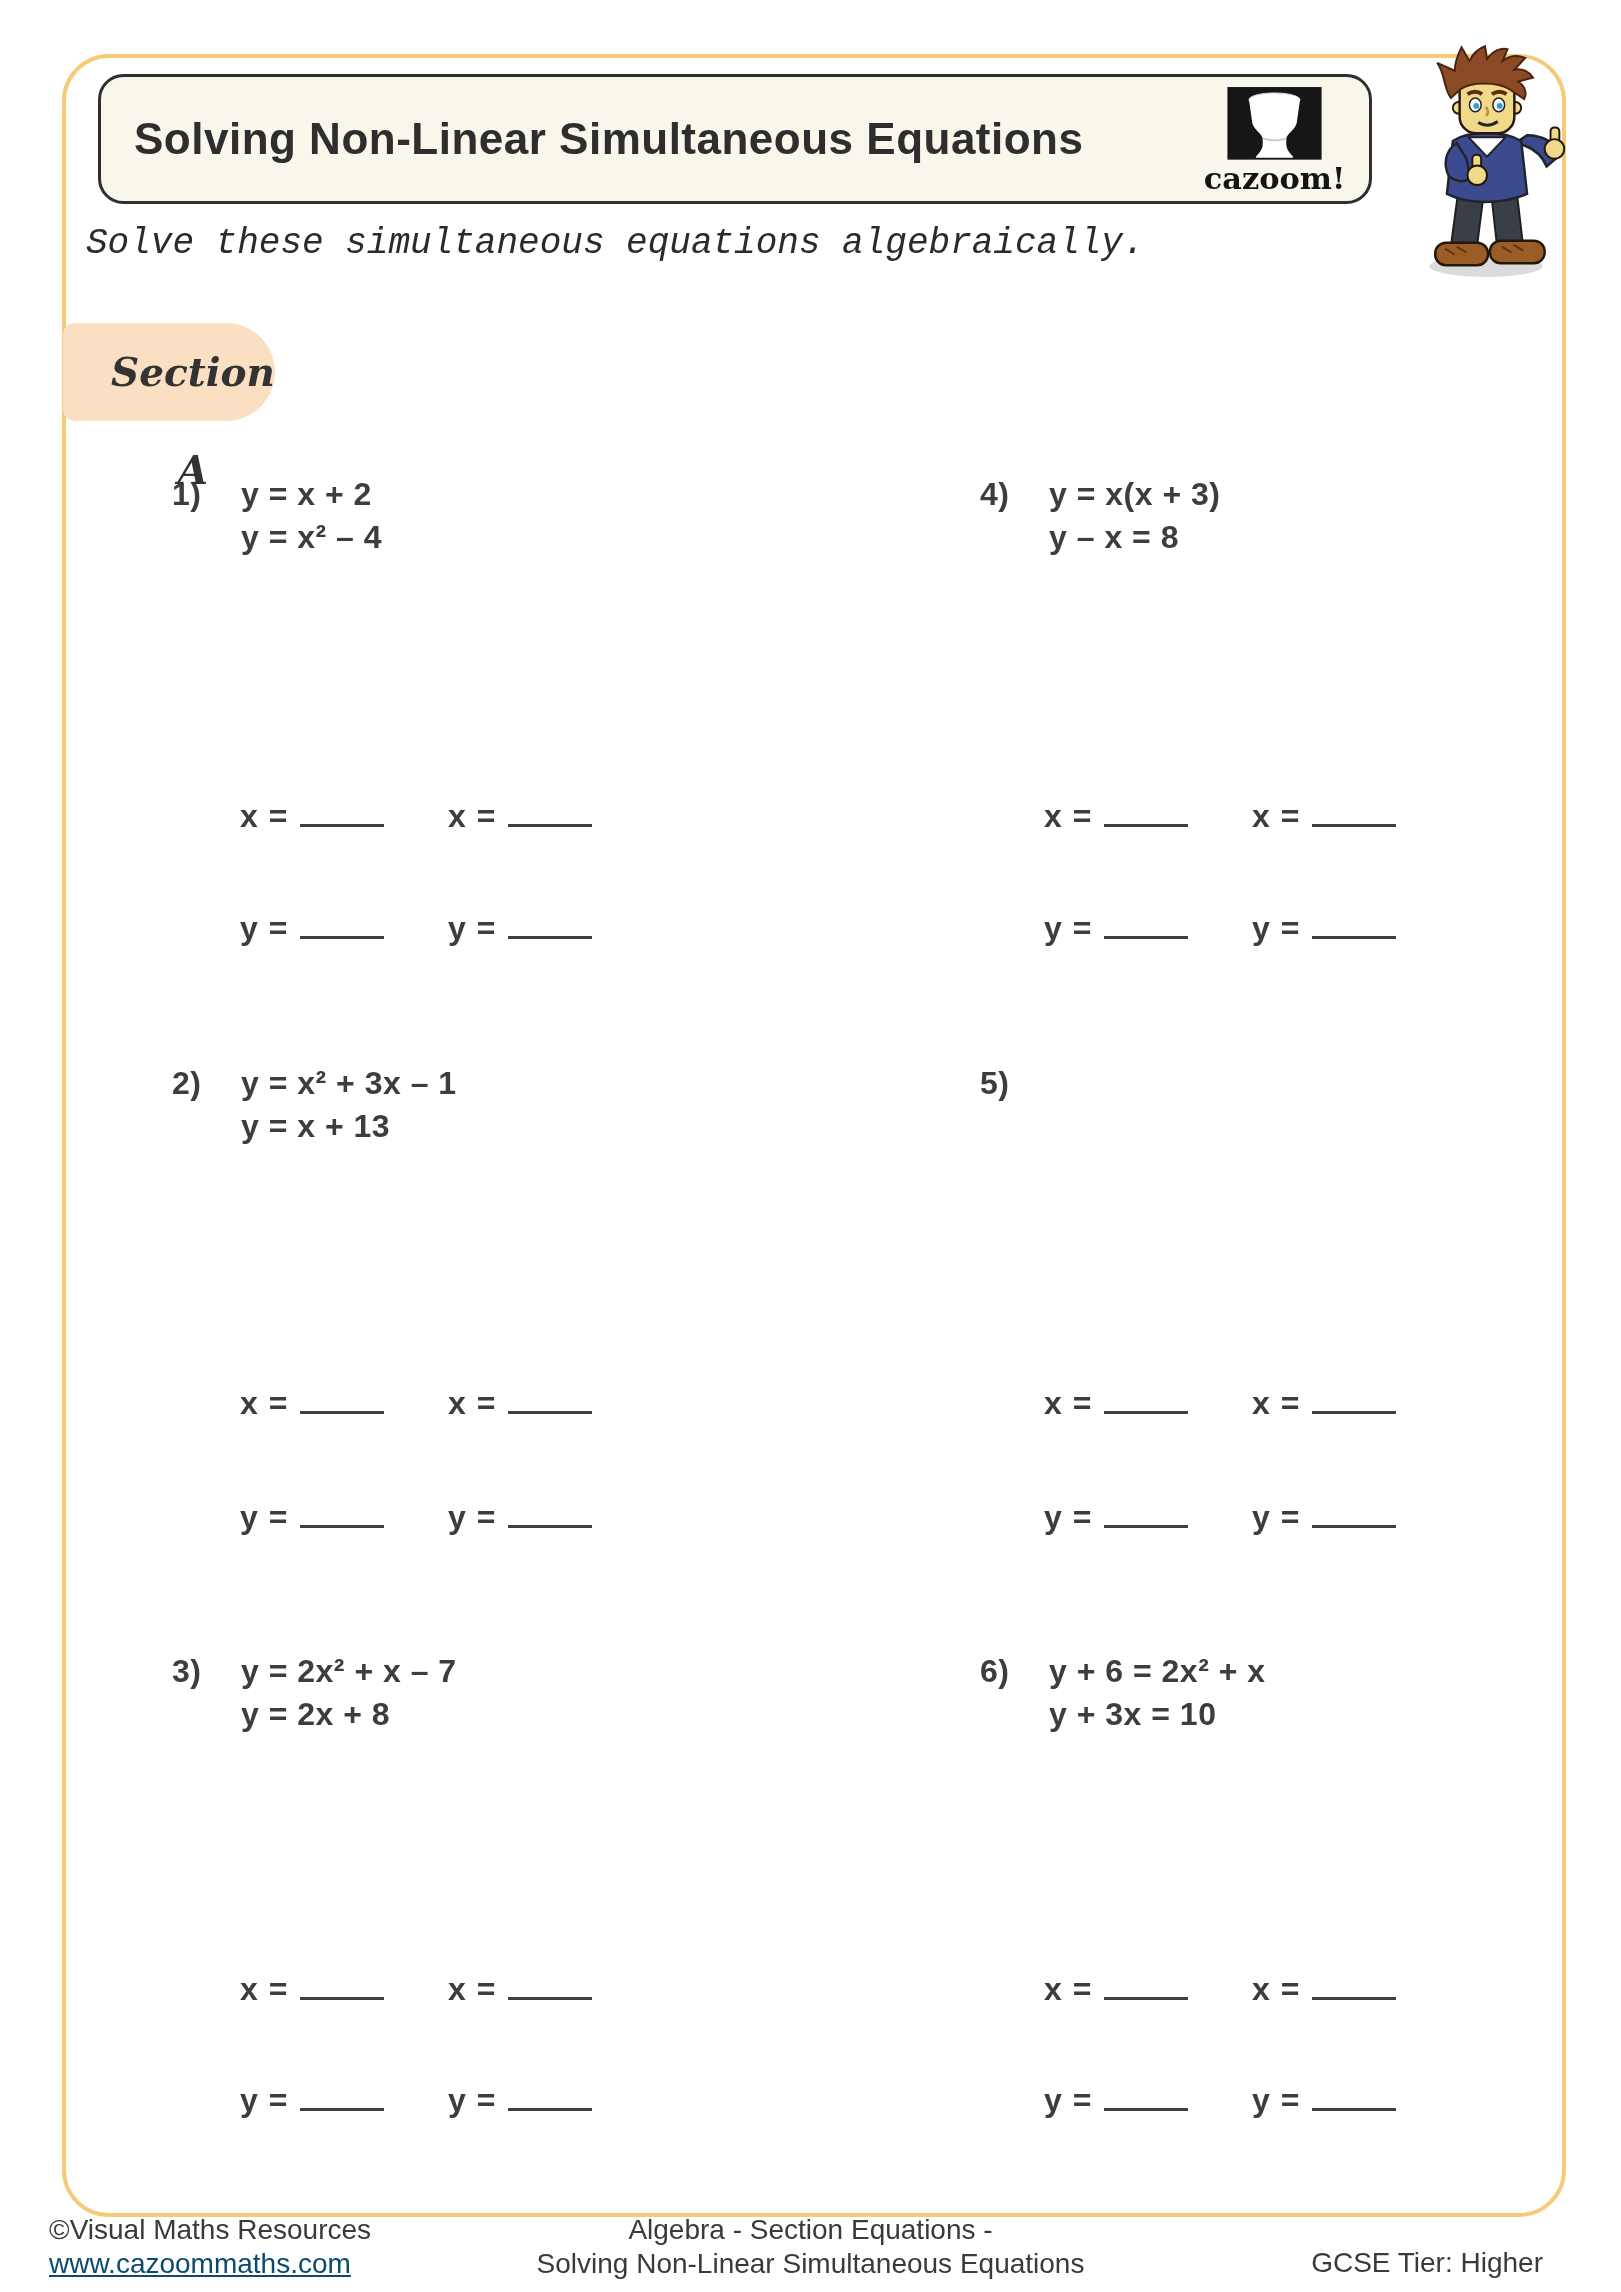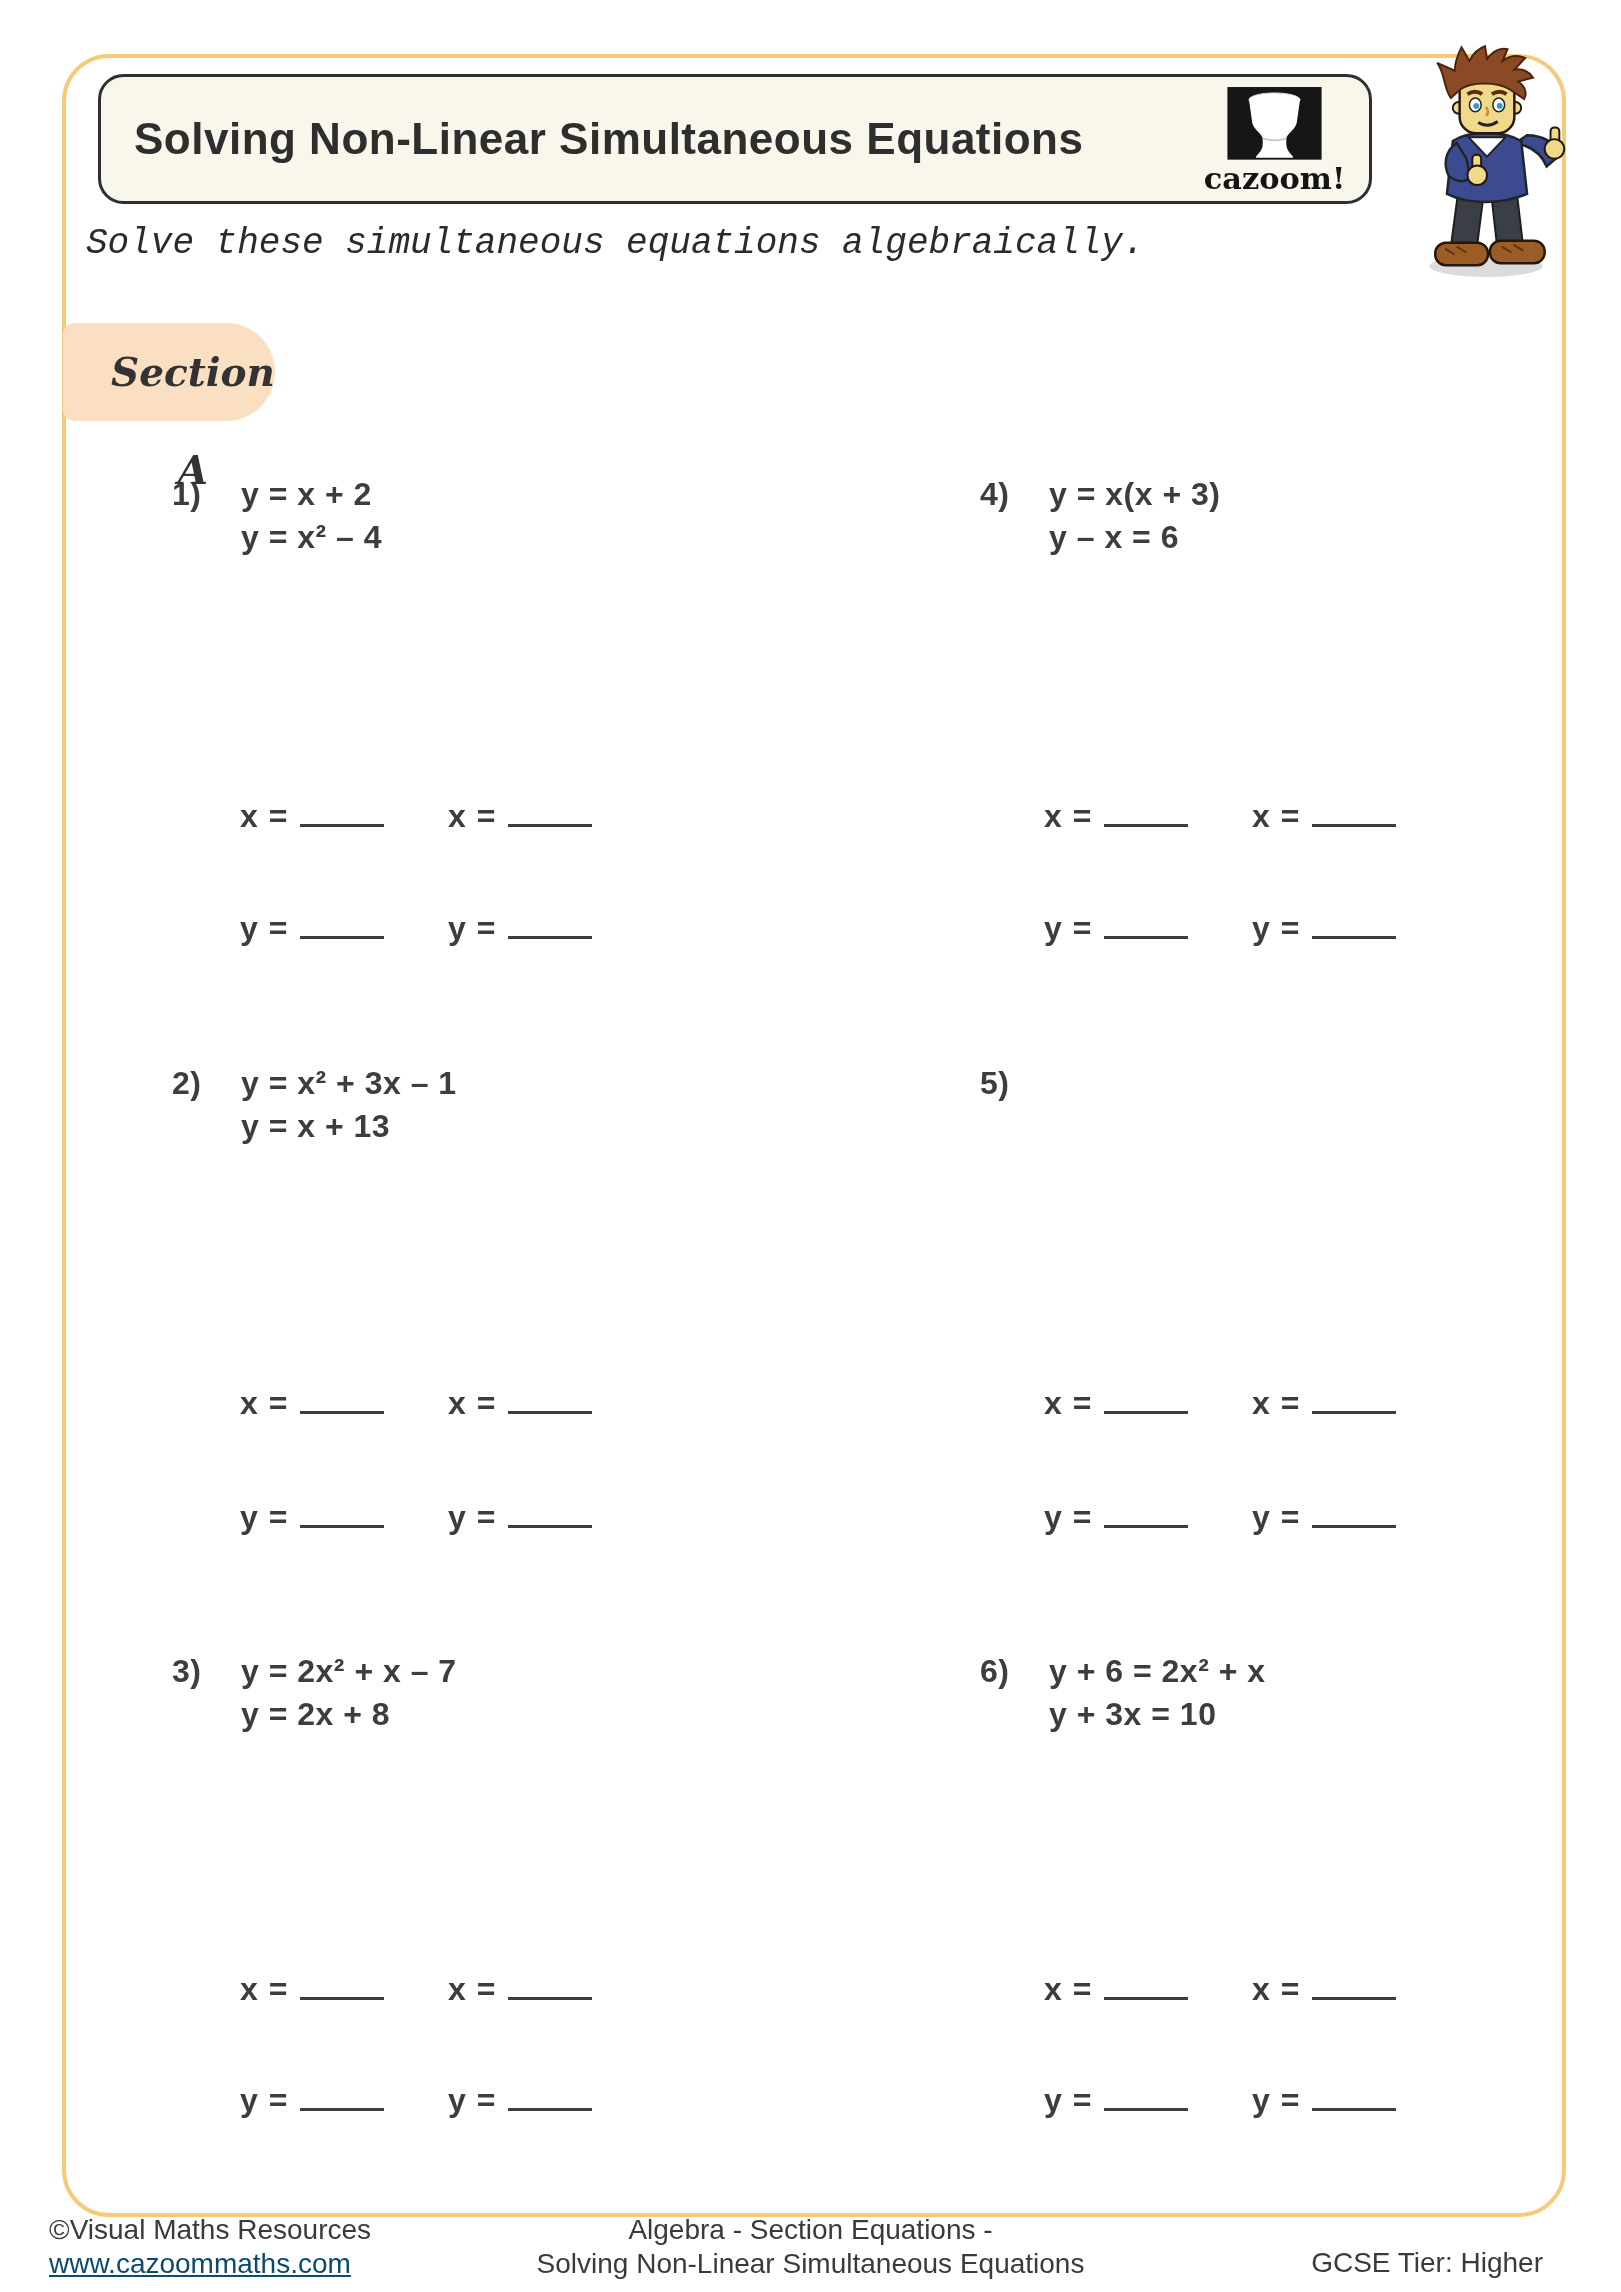--- a/index.html
+++ b/index.html
@@ -152,21 +152,21 @@
   <span class="eqs">
     <span class="eq">y = x + 2</span>
     <span class="eq">y = x² – 4</span>
   </span>
 </div>
 
 <div class="problem" style="left:980px; top:473px;">
   <span class="pnum">4)</span>
   <span class="eqs">
     <span class="eq">y = x(x + 3)</span>
-    <span class="eq">y – x = 6</span>
+    <span class="eq">y – x = 8</span>
   </span>
 </div>
 
 <div class="problem" style="left:172px; top:1062px;">
   <span class="pnum">2)</span>
   <span class="eqs">
     <span class="eq">y = x² + 3x – 1</span>
     <span class="eq">y = x + 13</span>
   </span>
 </div>

